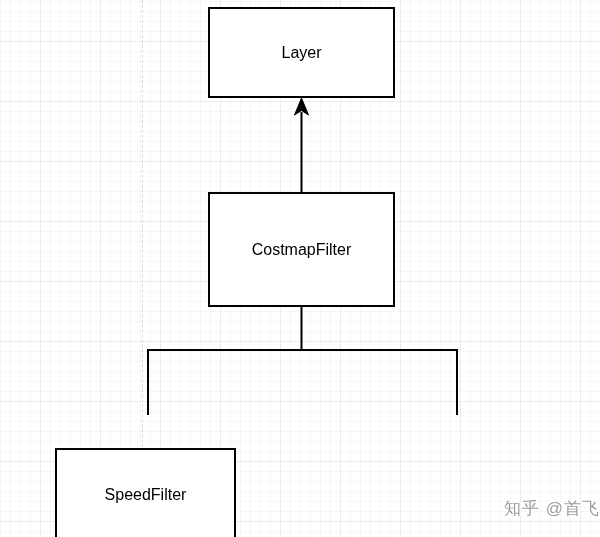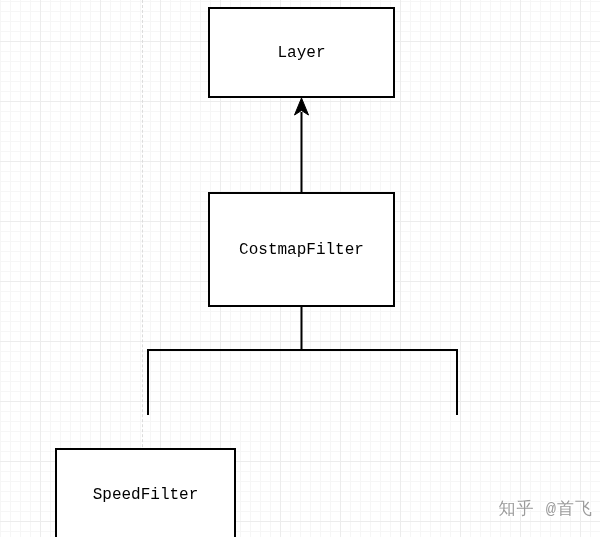--- a/index.html
+++ b/index.html
@@ -15,21 +15,20 @@
     overflow: hidden;
     background-color: #ffffff;
     
     background-image:
       linear-gradient(to right, #ececec 1px, transparent 1px),
       linear-gradient(to bottom, #ececec 1px, transparent 1px),
       linear-gradient(to right, #f6f6f6 1px, transparent 1px),
       linear-gradient(to bottom, #f6f6f6 1px, transparent 1px);
     background-size: 60px 60px, 60px 60px, 10px 10px, 10px 10px;
     background-position: 40px 41px, 40px 41px, 0 1px, 0 1px;
-    font-family: Liberation Mono, monospace;
   }
   .page-boundary {
     position: absolute;
     left: 142px;
     top: 0;
     width: 0;
     height: 537px;
     border-left: 1px dashed #dcdcdc;
   }
   svg.connectors {
@@ -50,21 +49,21 @@
     color: #000000;
     text-align: center;
     white-space: nowrap;
   }
   #node-layer        { left: 208px; top: 7px;   width: 187px; height: 91px; }
   #node-costmap      { left: 208px; top: 192px; width: 187px; height: 115px; }
   #node-speed        { left: 55px;  top: 415px; width: 181px; height: 93px; margin-top: 33px; }
   #node-keepout      { left: 363px; top: 415px; width: 186px; height: 93px; }
   .watermark {
     position: absolute;
-    right: 7px;
+    right: 0;
     top: 497px;
     font-size: 17px;
     letter-spacing: 1px;
     color: #9c9c9c;
     text-shadow:
       -1px -1px 0 #ffffff,
        1px -1px 0 #ffffff,
       -1px  1px 0 #ffffff,
        1px  1px 0 #ffffff;
     white-space: nowrap;

